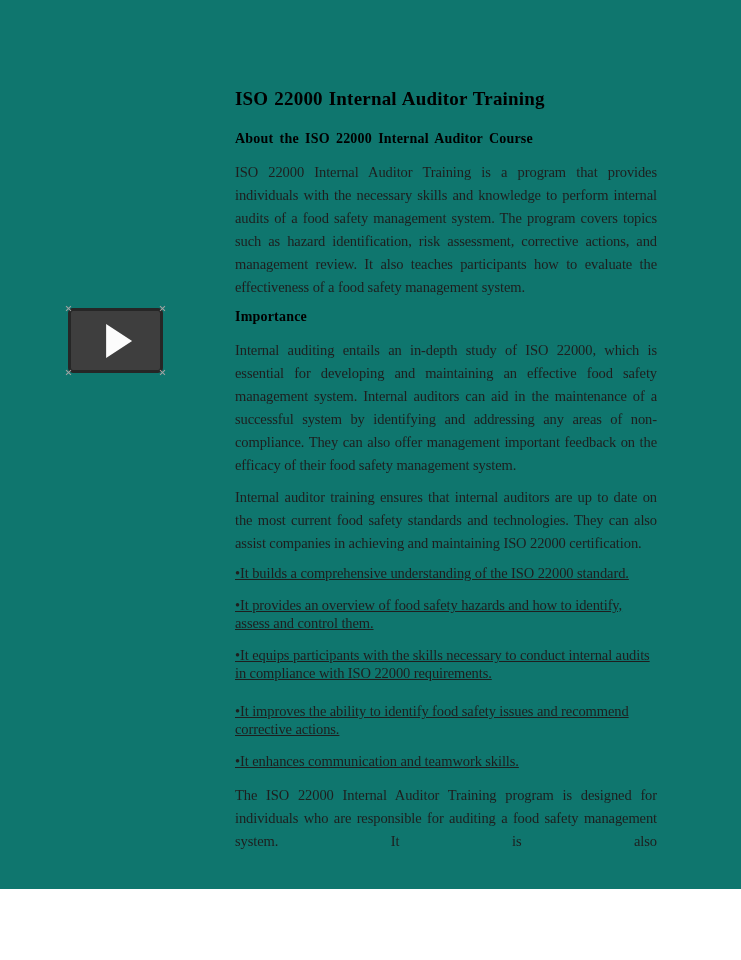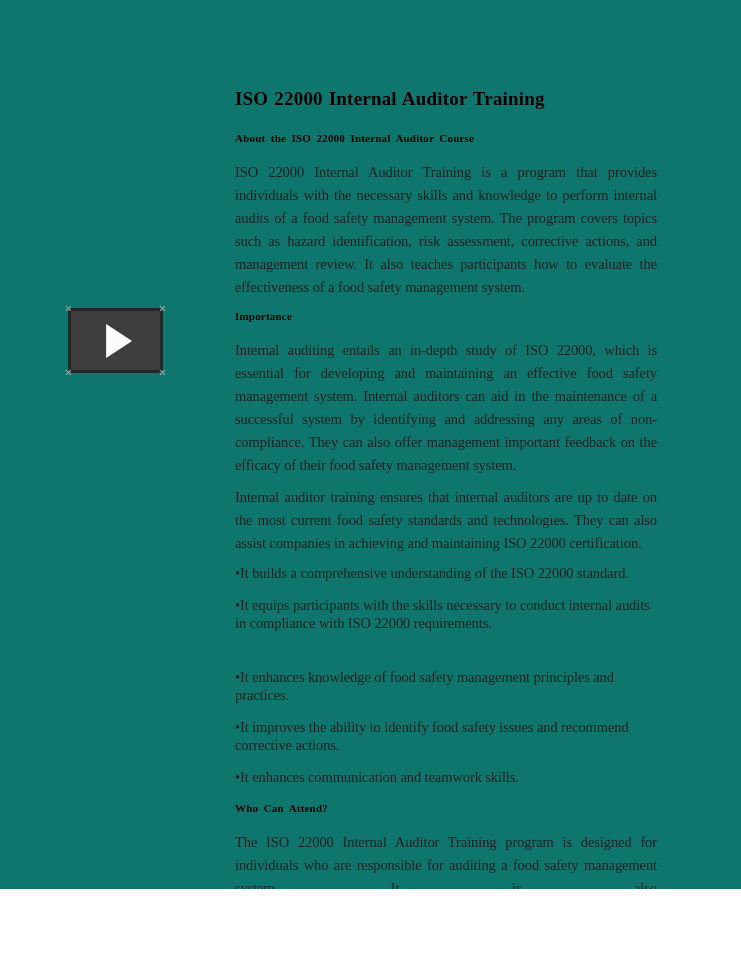--- a/index.html
+++ b/index.html
@@ -27,21 +27,21 @@
     font-size: 19px;
     line-height: 23px;
     font-weight: bold;
     color: #000000;
     margin: 0 0 20px 0;
     letter-spacing: 0.2px;
     word-spacing: 1px;
   }
 
   h2.sec-head {
-    font-size: 11px;
+    font-size: 14px;
     line-height: 17px;
     font-weight: bold;
     color: #000000;
     margin: 0 0 14px 0;
     word-spacing: 2.5px;
     letter-spacing: 0.2px;
   }
 
   p.body {
     font-size: 14.5px;
@@ -52,22 +52,23 @@
   }
 
   p.body.stretch-last { text-align-last: justify; }
 
   p.bullet {
     font-size: 14.5px;
     line-height: 18px;
     margin: 0 0 14px 0;
     text-align: left;
     letter-spacing: -0.1px;
+    text-decoration: underline;
   }
-  p.bullet.tall { margin-bottom: 36px; }
+  p.bullet.tall { margin-bottom: 20px; }
 
   
   .video-thumb {
     position: absolute;
     left: 68px;
     top: 308px;
     width: 89px;
     height: 59px;
     background: #3e3e3e;
     border: 3px solid #262626;
@@ -126,22 +127,21 @@
     <h1 class="doc-title">ISO 22000 Internal Auditor Training</h1>
 
     <h2 class="sec-head">About the ISO 22000 Internal Auditor Course</h2>
     <p class="body">ISO 22000 Internal Auditor Training is a program that provides individuals with the necessary skills and knowledge to perform internal audits of a food safety management system. The program covers topics such as hazard identification, risk assessment, corrective actions, and management review. It also teaches participants how to evaluate the effectiveness of a food safety management system.</p>
 
     <h2 class="sec-head">Importance</h2>
     <p class="body">Internal auditing entails an in-depth study of ISO 22000, which is essential for developing and maintaining an effective food safety management system. Internal auditors can aid in the maintenance of a successful system by identifying and addressing any areas of non-compliance. They can also offer management important feedback on the efficacy of their food safety management system.</p>
     <p class="body">Internal auditor training ensures that internal auditors are up to date on the most current food safety standards and technologies. They can also assist companies in achieving and maintaining ISO 22000 certification.</p>
 
     <p class="bullet">•It builds a comprehensive understanding of the ISO 22000 standard.</p>
+    <p class="bullet">•It provides an overview of food safety hazards and how to identify, assess and control them.</p>
     <p class="bullet tall">•It equips participants with the skills necessary to conduct internal audits in compliance with ISO 22000 requirements.</p>
-    <p class="bullet">•It enhances knowledge of food safety management principles and practices.</p>
     <p class="bullet">•It improves the ability to identify food safety issues and recommend corrective actions.</p>
     <p class="bullet">•It enhances communication and teamwork skills.</p>
 
-    <h2 class="sec-head">Who Can Attend?</h2>
     <p class="body stretch-last">The ISO 22000 Internal Auditor Training program is designed for individuals who are responsible for auditing a food safety management system. It is also</p>
 
   </div>
 </div>
 
 </body></html>

